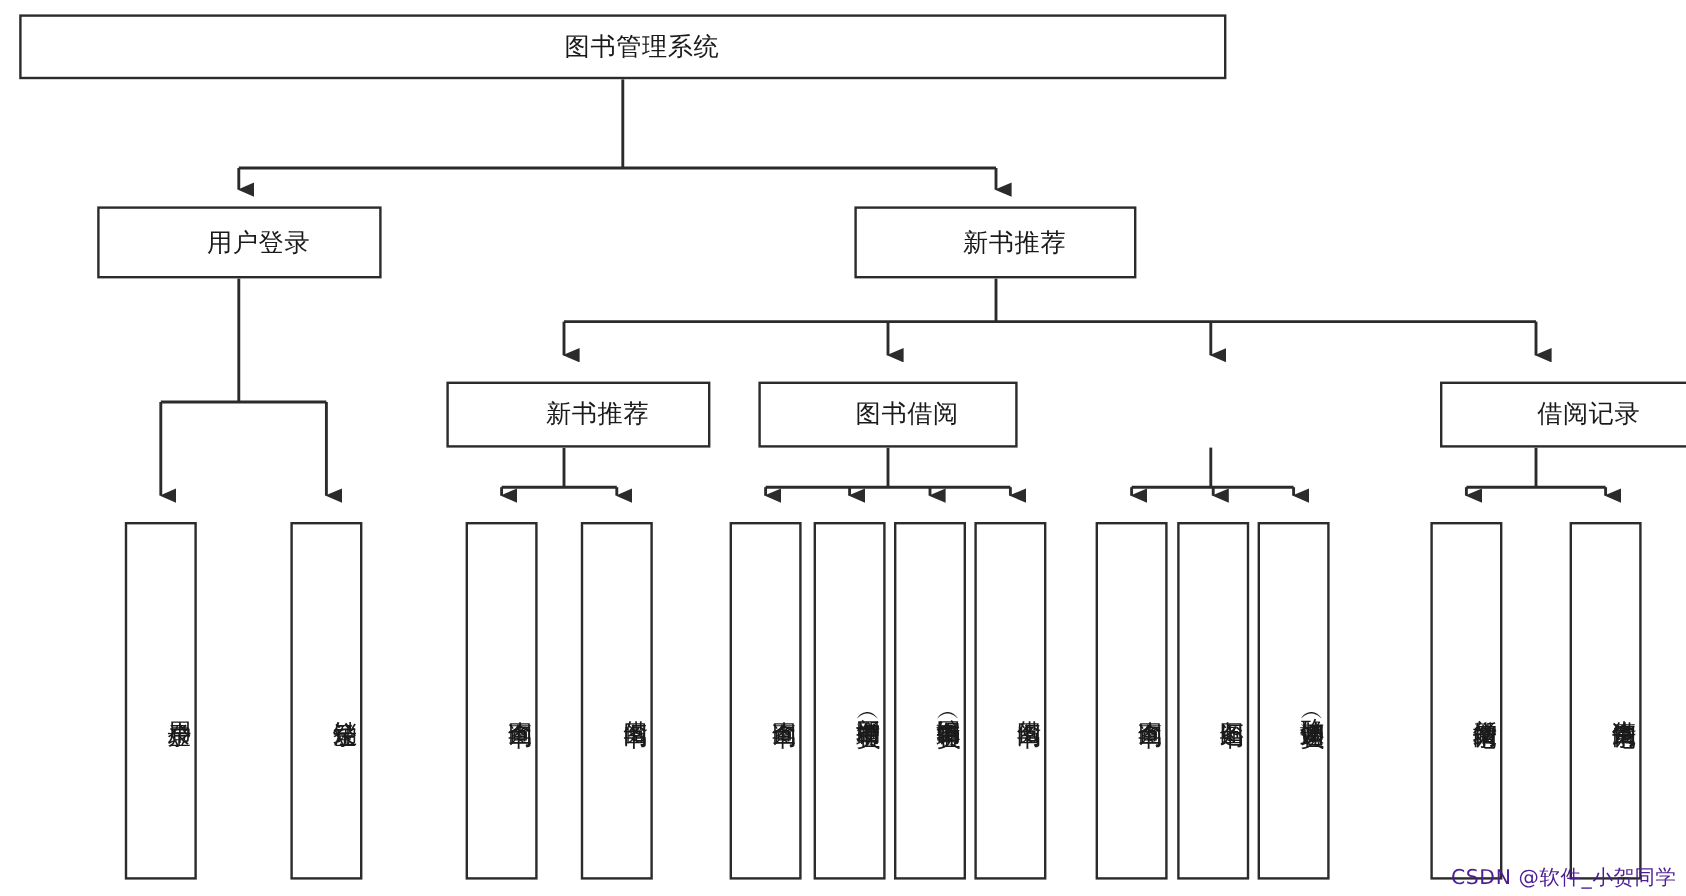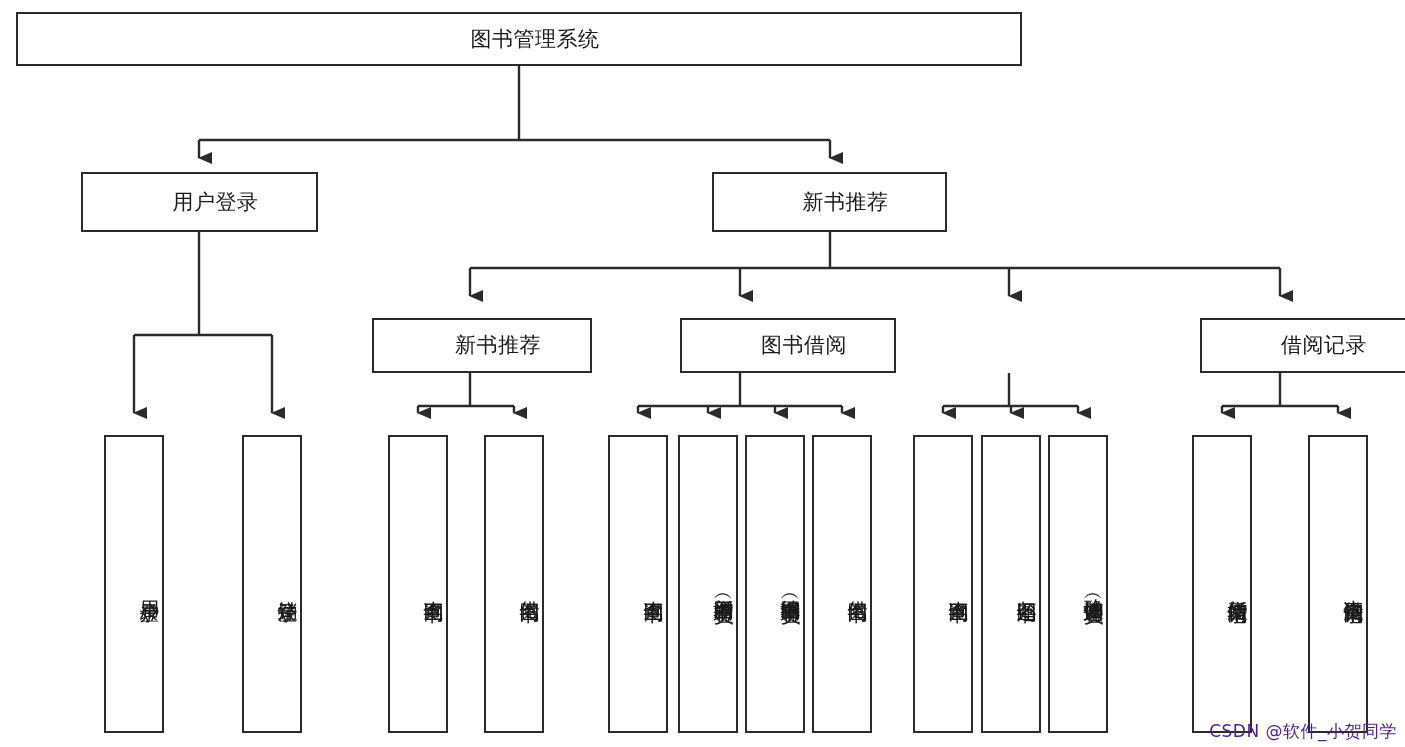--- a/index.html
+++ b/index.html
@@ -125,21 +125,21 @@
   <div class="node horiz" style="left:81px; top:172px; width:237px; height:60px;">
     <span>用户登录</span>
   </div>
   <div class="node horiz" style="left:712px; top:172px; width:235px; height:60px;">
     <span>新书推荐</span>
   </div>
 
   <div class="node horiz" style="left:372px; top:318px; width:220px; height:55px;">
     <span>新书推荐</span>
   </div>
-  <div class="node horiz" style="left:632px; top:318px; width:216px; height:55px;margin-left:48px;">
+  <div class="node horiz" style="left:632px; top:318px; width:216px; height:55px;">
     <span>图书借阅</span>
   </div>
   <div class="node horiz" style="left:1200px; top:318px; width:216px; height:55px;align-items:center;">
     <span>借阅记录</span>
   </div>
 
   <div class="node vert" style="left:104px; top:435px; width:60px; height:298px;">
     <span>用户登录</span>
   </div>
   <div class="node vert" style="left:242px; top:435px; width:60px; height:298px;">

